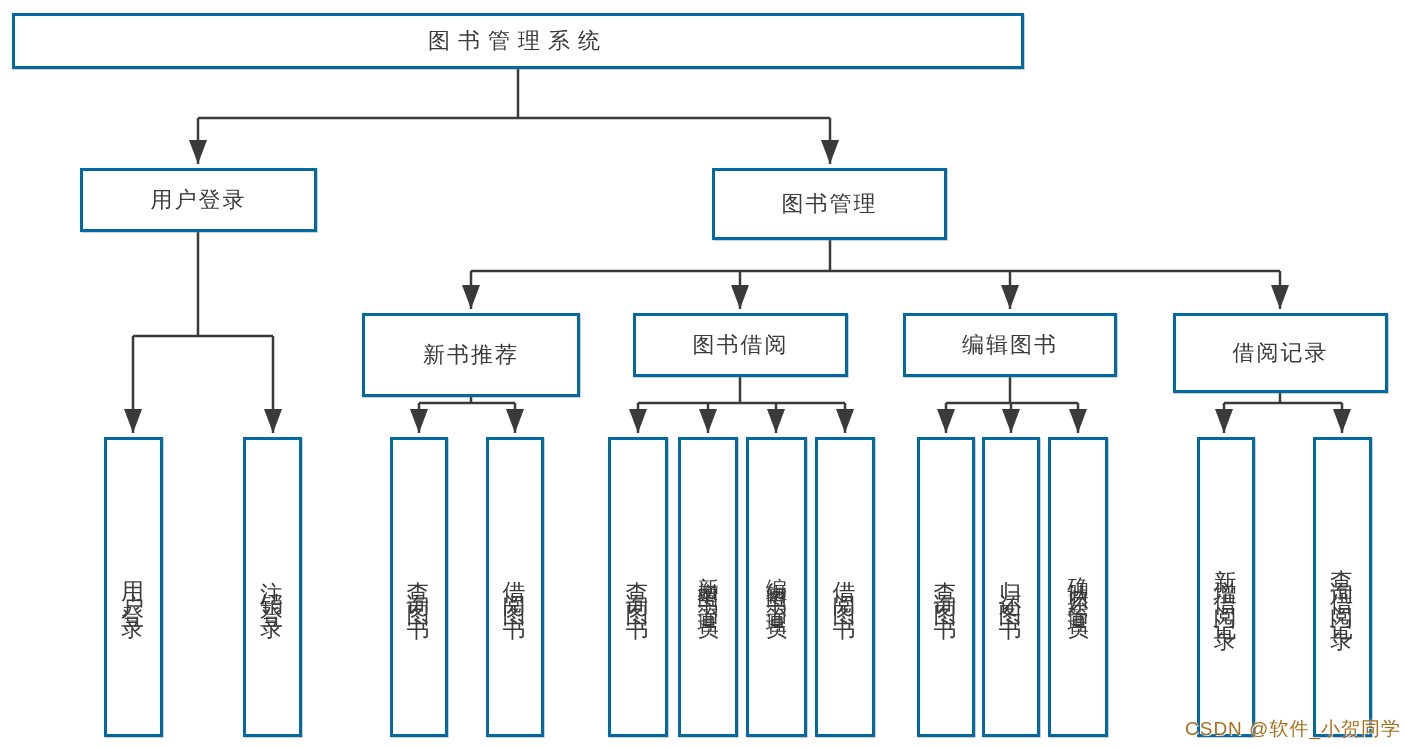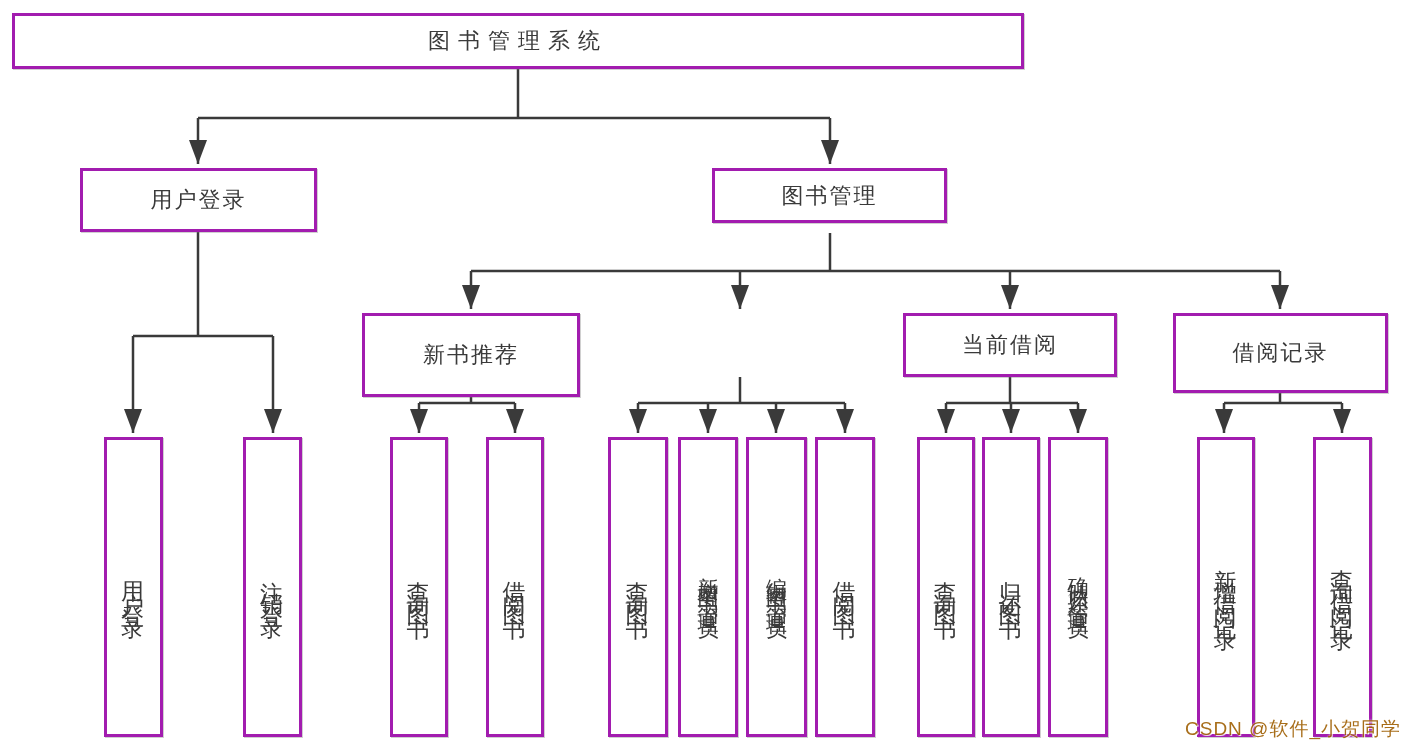--- a/index.html
+++ b/index.html
@@ -9,21 +9,21 @@
     background:#ffffff;
     font-family:"Liberation Sans","DejaVu Sans",sans-serif;
     color:#343434;
     overflow:hidden;
   }
   #wires{position:absolute;left:0;top:0;width:1405px;height:747px;}
   .node{
     position:absolute;
     box-sizing:border-box;
     background:#ffffff;
-    border:3px solid #a21caf;
+    border:3px solid #0369a1;
     display:flex;align-items:center;justify-content:center;
     box-shadow:1px 1px 0 rgba(120,120,120,.35);
   }
   .node span{white-space:nowrap;}
   .hnode span{
     font-size:22px;
     letter-spacing:2px;
     color:#3a3a3a;
   }
   .rootnode span{letter-spacing:8px;}
@@ -102,29 +102,32 @@
     </g>
   </svg>
 
   <div class="node hnode rootnode" style="left:12px;top:13px;width:1012px;height:56px;">
     <span>图书管理系统</span>
   </div>
 
   <div class="node hnode" style="left:80px;top:168px;width:237px;height:64px;">
     <span>用户登录</span>
   </div>
-  <div class="node hnode" style="left:712px;top:168px;width:235px;height:55px;">
+  <div class="node hnode" style="left:712px;top:168px;width:235px;height:72px;">
     <span>图书管理</span>
   </div>
 
   <div class="node hnode" style="left:362px;top:313px;width:218px;height:84px;">
     <span>新书推荐</span>
   </div>
+  <div class="node hnode" style="left:633px;top:313px;width:215px;height:64px;">
+    <span>图书借阅</span>
+  </div>
   <div class="node hnode" style="left:903px;top:313px;width:214px;height:64px;">
-    <span>当前借阅</span>
+    <span>编辑图书</span>
   </div>
   <div class="node hnode" style="left:1173px;top:313px;width:215px;height:80px;">
     <span>借阅记录</span>
   </div>
 
   <div class="node vnode" style="left:104px;top:437px;width:59px;height:300px;">
     <span>用户登录</span>
   </div>
   <div class="node vnode" style="left:243px;top:437px;width:59px;height:300px;">
     <span>注销登录</span>

